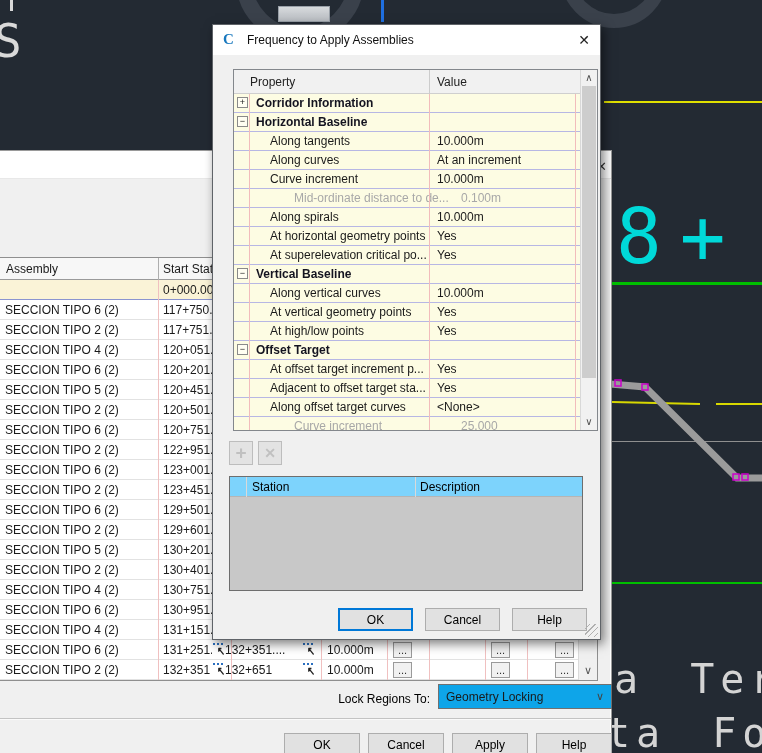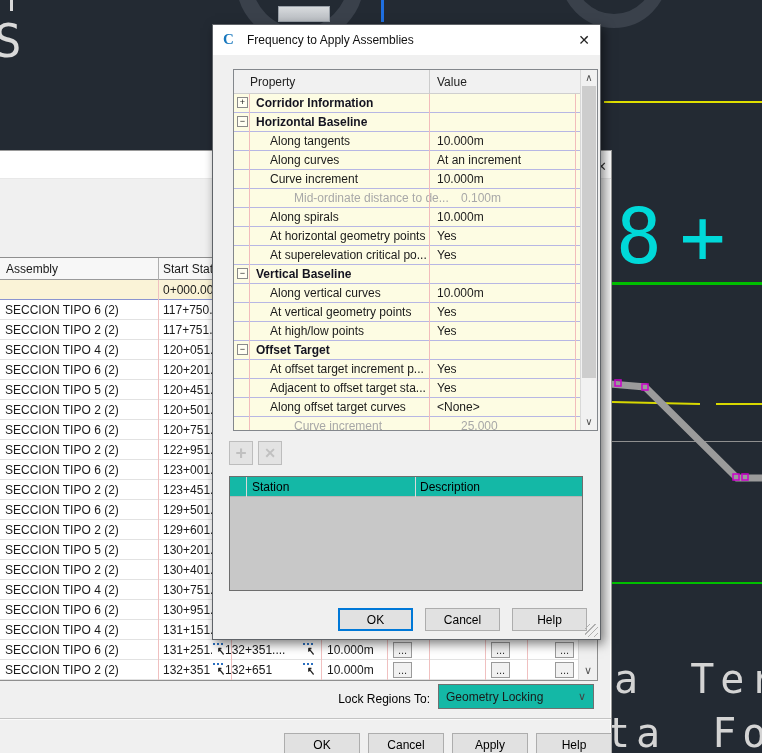--- a/index.html
+++ b/index.html
@@ -55,21 +55,21 @@
   .pick .dashes { position:absolute; left:0; top:1px; width:10px; height:2px; border-top:2px dotted #2a6fc0; }
   .pick .cursor { position:absolute; left:3px; top:2px; font-size:12px; color:#222; font-weight:bold; transform:scaleX(.8); }
   .dots { position:absolute; top:2px; width:19px; height:16px; background:#f1f1f1; border:1px solid #9a9a9a; font-size:11px; line-height:10px; color:#333; padding:0; }
   .dots.d1 { left:398px; } .dots.d2 { left:496px; } .dots.d3 { left:560px; }
   .b-row:not(.extended) .b-end, .b-row:not(.extended) .b-freq,
   .b-row:not(.extended) .pick, .b-row:not(.extended) .dots { display:none; }
   .b-vline { position:absolute; top:22px; bottom:0; width:1px; background:#f0c0c0; }
   .b-scroll { position:absolute; right:0; top:22px; bottom:0; width:19px; background:#f0f0f0; border-left:1px solid #dadada; }
   .b-scroll .down { position:absolute; left:0; bottom:0; width:100%; height:20px; text-align:center; color:#555; font-size:11px; line-height:20px; }
   .lock-label { position:absolute; right:181px; top:541px; font-size:12px; color:#000; }
-  .lock-select { position:absolute; left:443px; top:533px; width:156px; height:25px; background:#14b8a6; border:1px solid #707070; }
+  .lock-select { position:absolute; left:443px; top:533px; width:174px; height:25px; background:#0ea5e9; border:1px solid #707070; }
   .lock-select .val { position:absolute; left:7px; top:5px; }
   .lock-select .chev { position:absolute; right:7px; top:5px; color:#444; font-size:11px; }
   .bg-sep { position:absolute; left:0; top:567px; width:100%; height:1px; background:#c3c3c3; box-shadow:0 1px 0 #fafafa; }
   .bg-btn { position:absolute; top:582px; width:76px; height:23px; }
   .bg-ok { left:289px; } .bg-cancel { left:373px; } .bg-apply { left:457px; } .bg-help { left:541px; }
 
   
   .fg-dialog {
     position:absolute; left:212px; top:24px; width:389px; height:616px; z-index:3;
     background:#f0f0f0; border:1px solid #5f6368; box-shadow:3px 4px 10px rgba(0,0,0,.5);
@@ -92,21 +92,21 @@
   .g-row.disabled .g-label, .g-row.disabled .g-value { color:#a8a8a8;margin-left:24px; }
   .g-vline { position:absolute; top:0; bottom:0; width:1px; background:#f2bcbc; }
   .g-scroll { position:absolute; right:0; top:0; bottom:0; width:17px; background:#f1f1f1; border-left:1px solid #d8d8d8; }
   .g-scroll .up, .g-scroll .down { position:absolute; left:0; width:100%; height:16px; text-align:center; font-size:10px; color:#505050; line-height:16px; }
   .g-scroll .up { top:0; } .g-scroll .down { bottom:0; }
   .g-scroll .thumb { position:absolute; left:1px; top:16px; width:14px; height:292px; background:#cdcdcd; }
   .tool-btn { position:absolute; width:24px; height:24px; background:#e3e3e3; border:1px solid #bdbdbd; color:#c0c0c0; font-weight:bold; text-align:center; padding:0; }
   .tb-add { left:16px; top:416px; font-size:19px; line-height:20px; }
   .tb-del { left:45px; top:416px; font-size:14px; line-height:22px; }
   .s-table { position:absolute; left:16px; top:451px; width:354px; height:115px; border:1px solid #6e6e6e; background:#c8c8c8; overflow:hidden; }
-  .s-head { position:absolute; left:0; top:0; width:100%; height:20px; background:#14b8a6; border-bottom:1px solid #b5b5b5; }
+  .s-head { position:absolute; left:0; top:0; width:100%; height:20px; background:#7dd3fc; border-bottom:1px solid #b5b5b5; }
   .s-head span { position:absolute; top:3px; color:#000; }
   .sh-station { left:22px; } .sh-desc { left:190px; }
   .s-c1 { position:absolute; left:16px; top:0; width:1px; height:20px; background:#d9d9d9; }
   .s-c2 { position:absolute; left:185px; top:0; width:1px; height:20px; background:#d9d9d9; }
   .fg-btn { position:absolute; top:583px; width:75px; height:23px; }
   .fg-ok { left:125px; border:2px solid #0078d7; }
   .fg-cancel { left:212px; } .fg-help { left:299px; }
   .grip { position:absolute; right:2px; bottom:2px; width:13px; height:13px;
     background:repeating-linear-gradient(135deg, transparent 0 3px, #b0b0b0 3px 4px); }
 </style>

